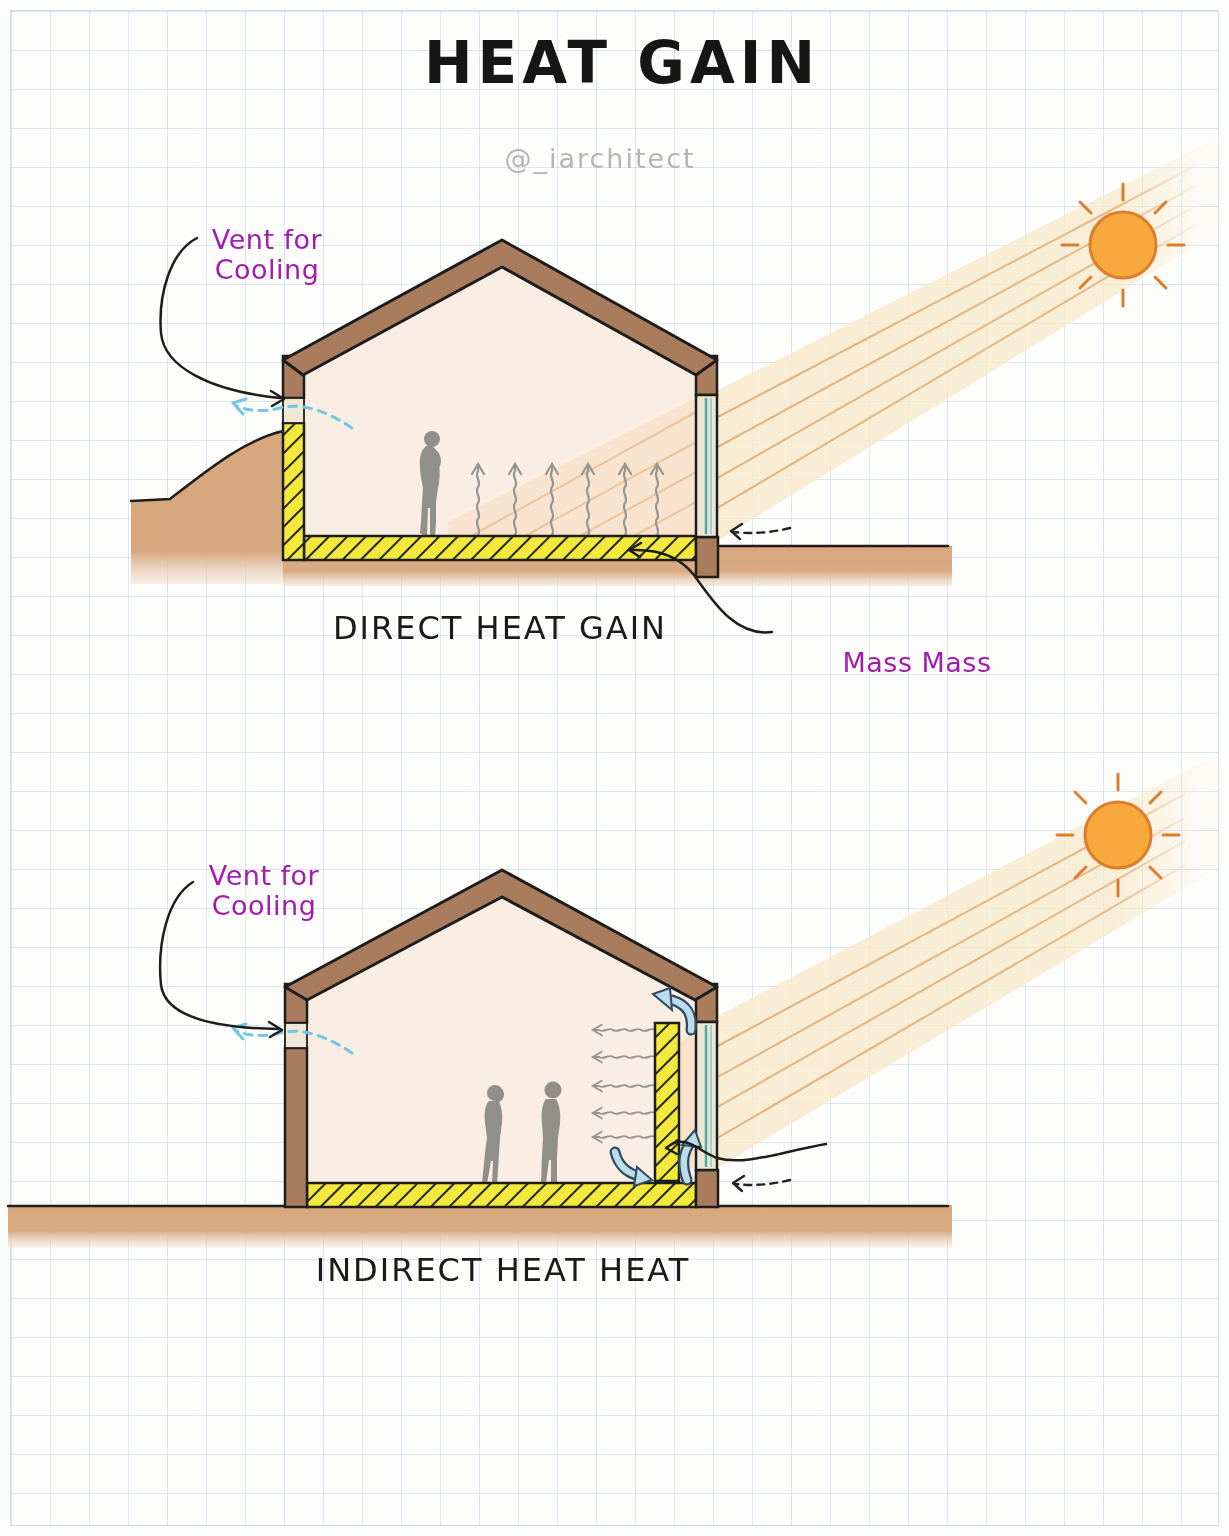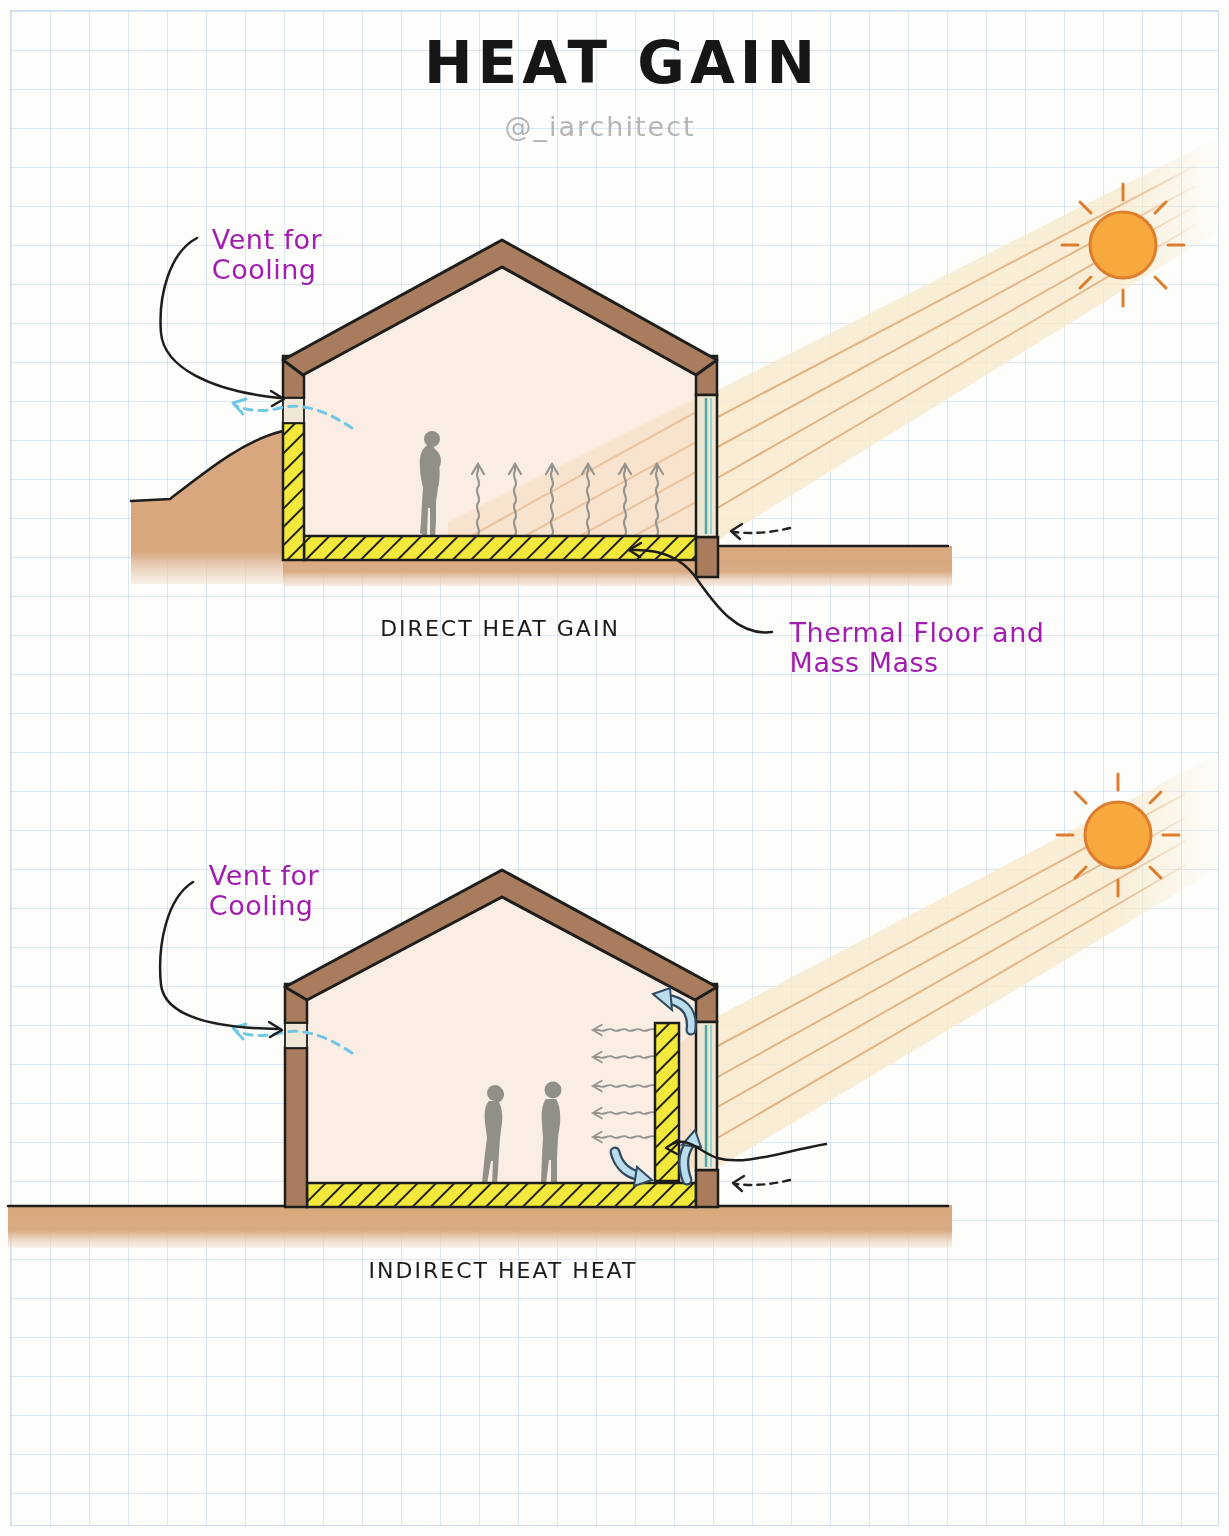--- a/index.html
+++ b/index.html
@@ -5,24 +5,24 @@
   html,body{margin:0;padding:0;background:#fdfdfc;}
   .stage{position:relative;width:1229px;height:1536px;overflow:hidden;background:#fdfdfc;
          font-family:"DejaVu Sans","Liberation Sans",sans-serif;color:#1c1c1a;}
   .grid{position:absolute;inset:10px;
         background-image:
           linear-gradient(to right, rgba(163,196,222,.38) 1.2px, transparent 1.2px),
           linear-gradient(to bottom, rgba(163,196,222,.38) 1.2px, transparent 1.2px);
         background-size:39px 39px;
         border:1px solid rgba(150,185,215,.45);}
   svg{position:absolute;left:0;top:0;}
-  .lbl{position:absolute;transform:translate(-50%,-50%);white-space:nowrap;line-height:1.1;}
+  .lbl{position:absolute;transform:translate(-50%,-50%);text-align:center;white-space:nowrap;line-height:1.1;}
   .title{font-size:58px;font-weight:bold;letter-spacing:5px;color:#161616;}
-  .credit{font-size:27px;letter-spacing:2px;color:#b5b5b5;}
-  .caption{font-size:22px;letter-spacing:2px;color:#1b1b19;}
+  .credit{font-size:27px;letter-spacing:2px;color:#b5b5b5;margin-top:32px;}
+  .caption{font-size:32px;letter-spacing:2px;color:#1b1b19;}
   .note{font-size:27px;letter-spacing:.5px;color:#a21caf;}
 </style>
 </head>
 <body>
 
 <div class="stage">
   <div class="grid"></div>
 
   <svg width="1229" height="1536" viewBox="0 0 1229 1536">
     <defs>
@@ -275,21 +275,21 @@
   <div class="lbl credit" style="left:600px;top:127px">@_iarchitect</div>
 
   <div class="lbl note" style="left:267px;top:255px">
     <span>Vent for</span><br>
     <span>Cooling</span>
   </div>
 
   <div class="lbl caption" style="left:500px;top:629px">DIRECT HEAT GAIN</div>
 
   <div class="lbl note" style="left:917px;top:648px">
-    <span>Thermal Floor and</span><br>
+    <br>
     <span>Mass Mass</span>
   </div>
 
   <div class="lbl note" style="left:264px;top:891px">
     <span>Vent for</span><br>
     <span>Cooling</span>
   </div>
 
 
   <div class="lbl caption" style="left:503px;top:1271px">INDIRECT HEAT HEAT</div>

